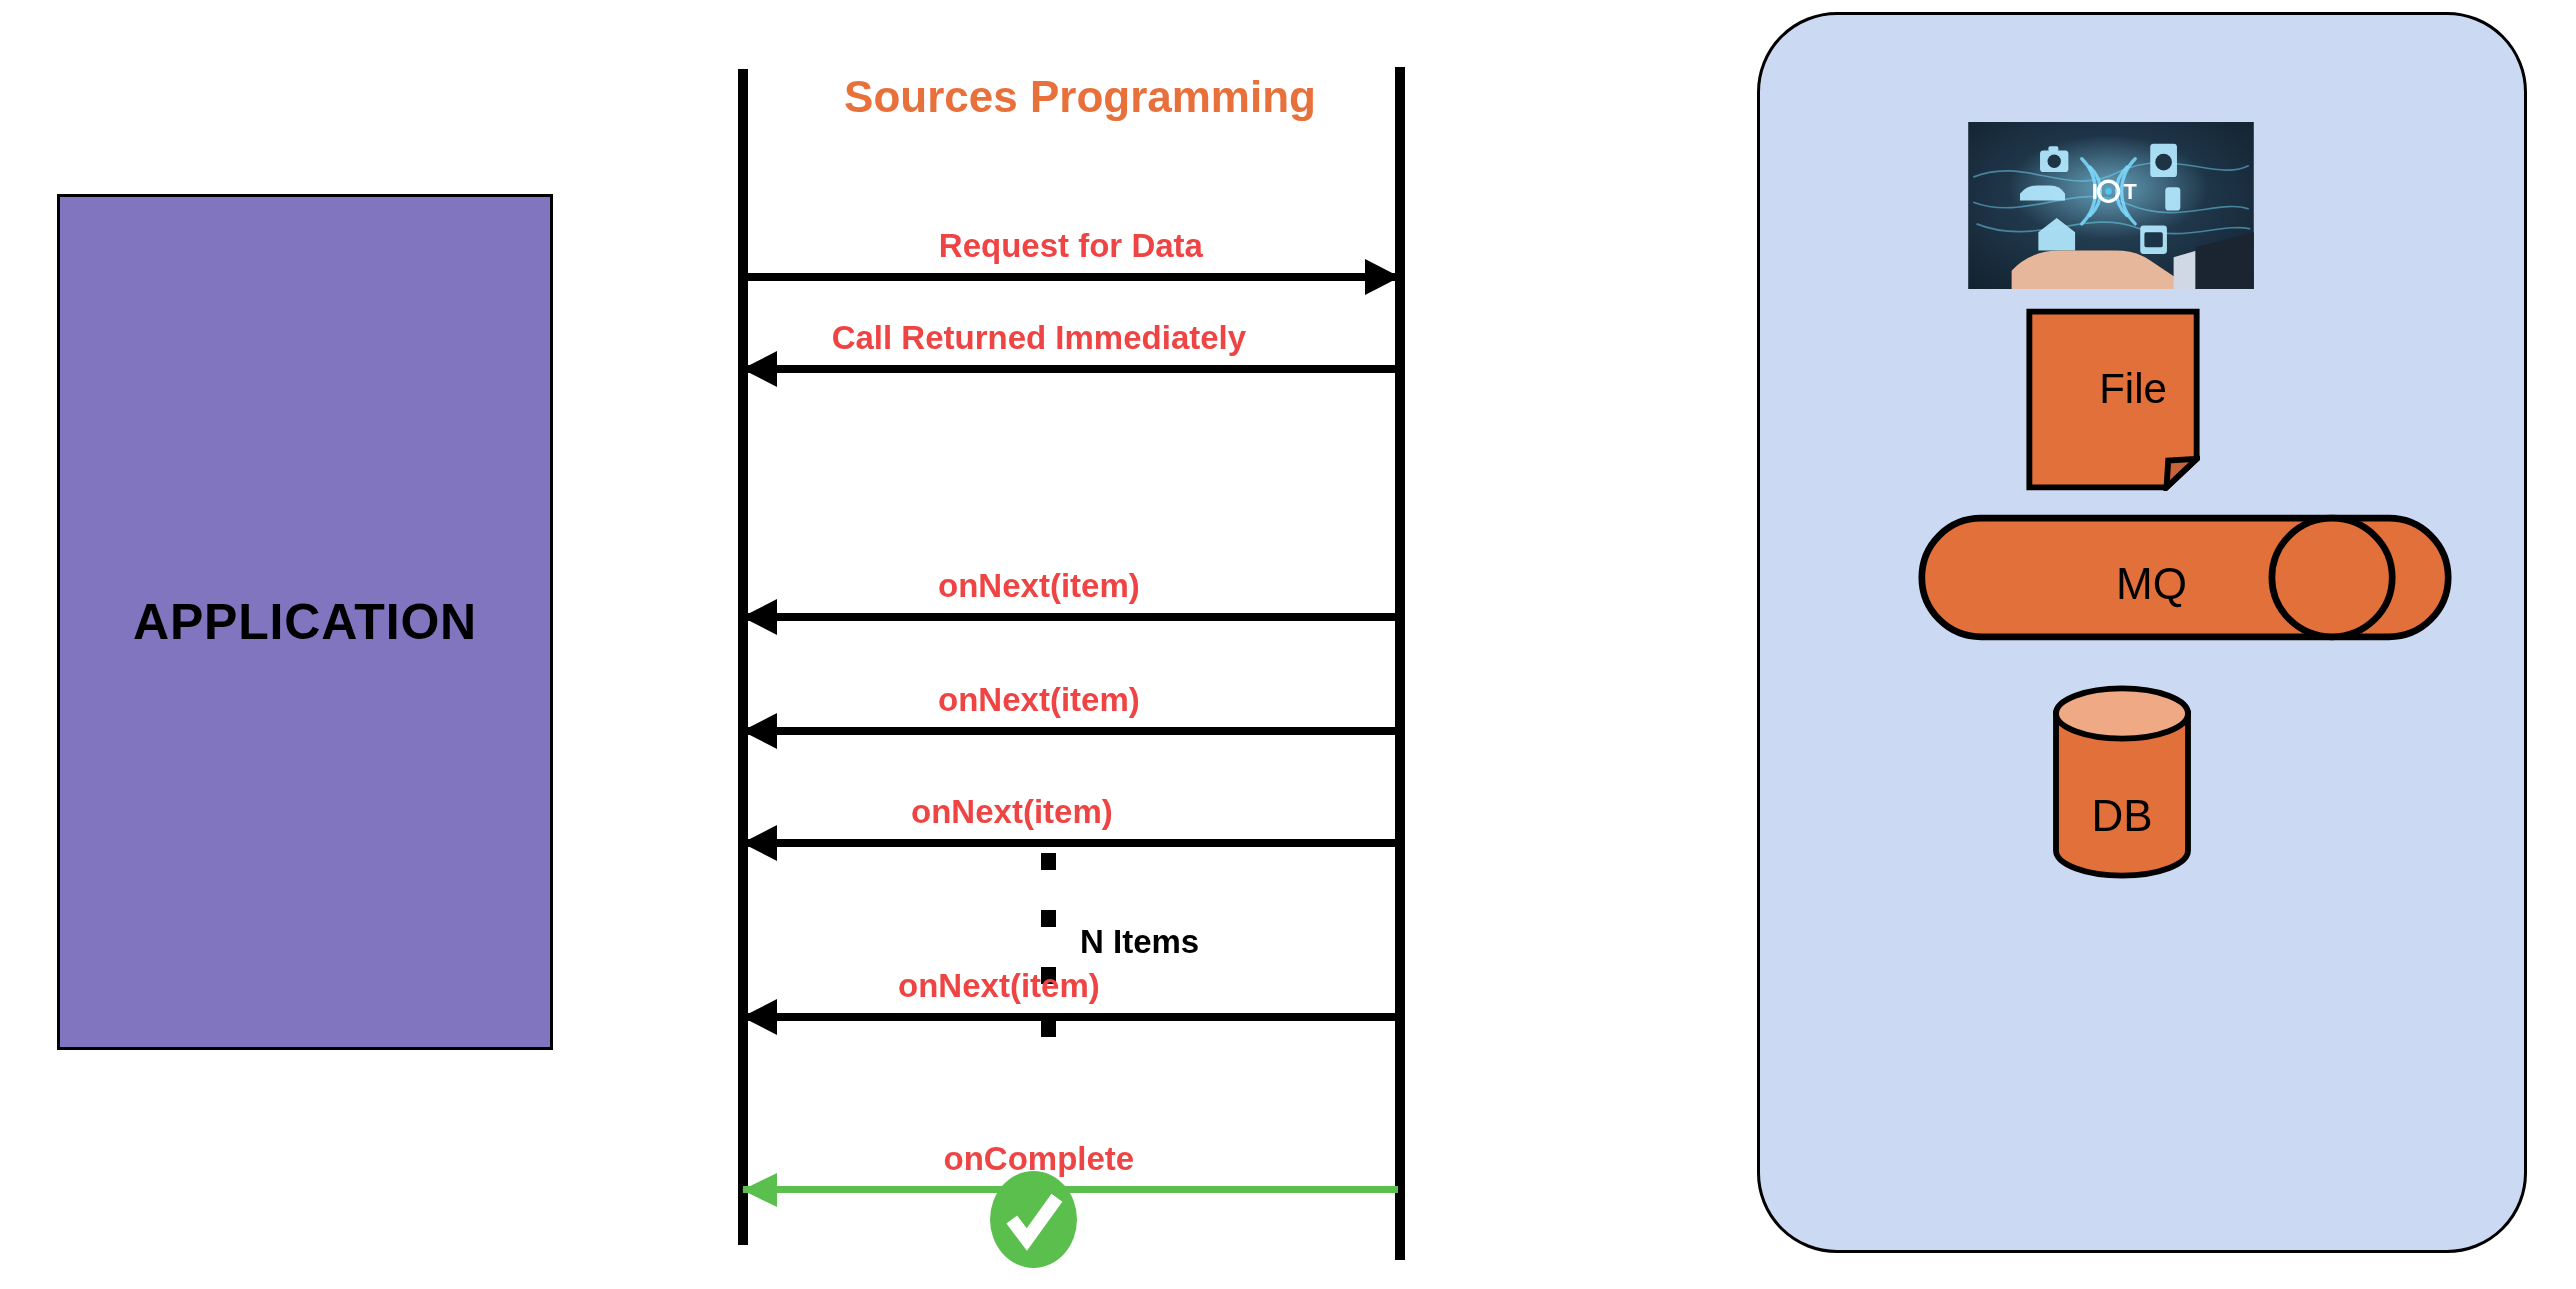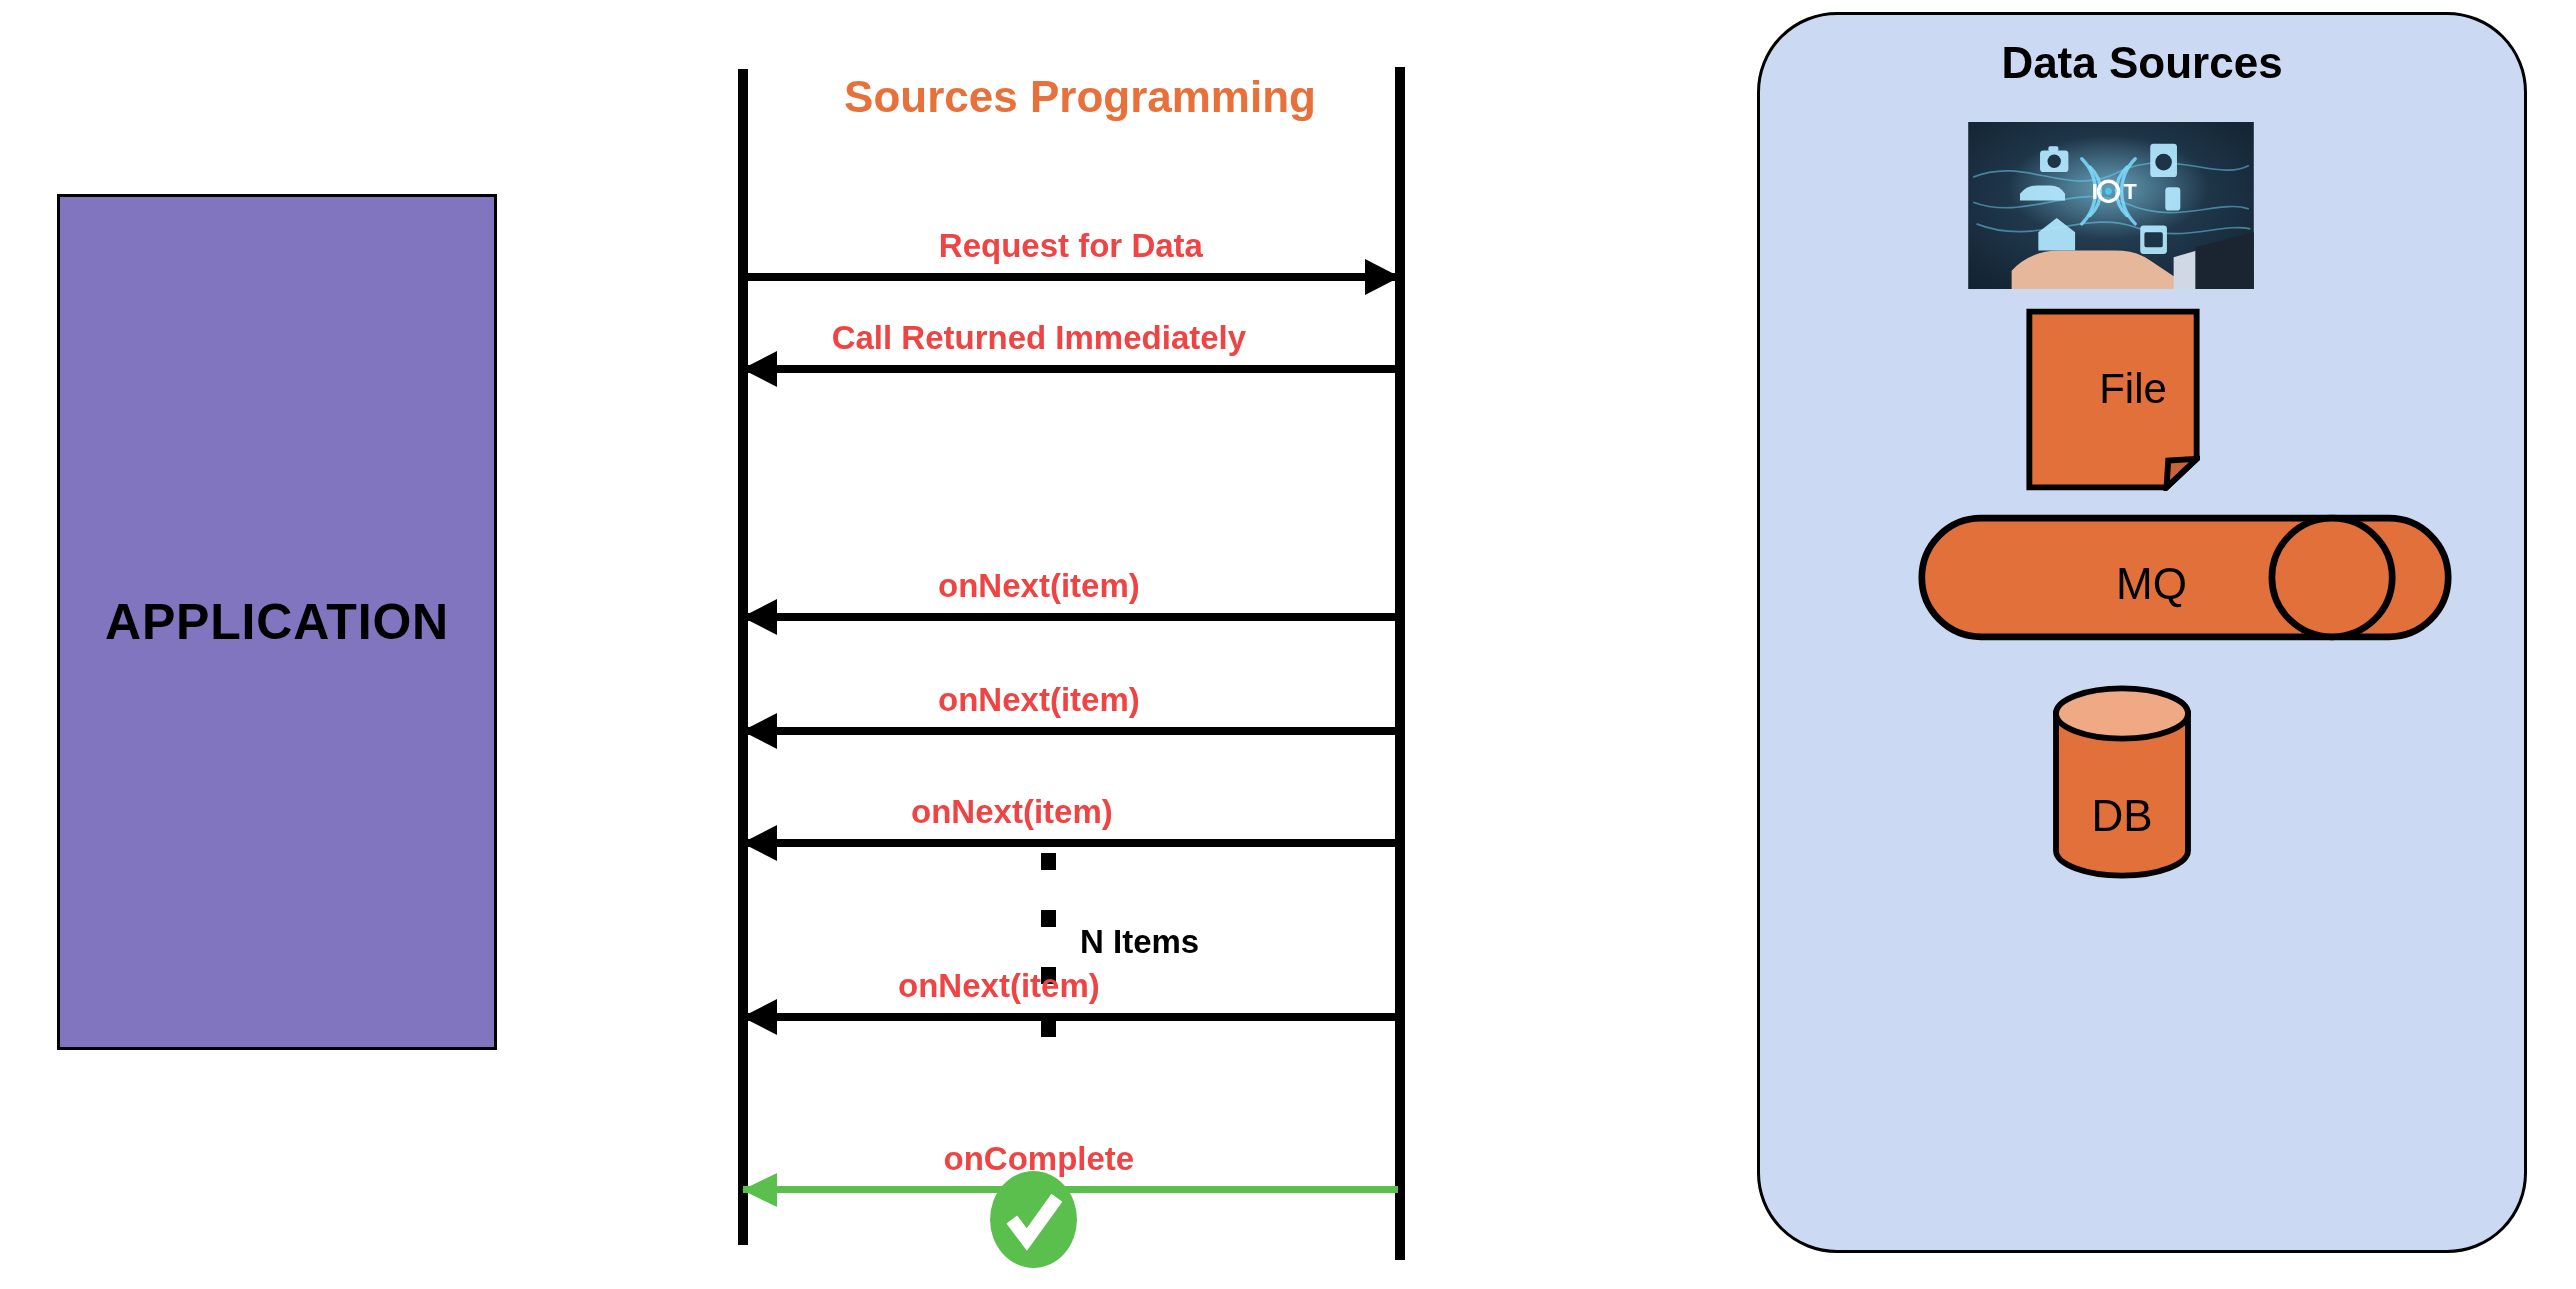--- a/index.html
+++ b/index.html
@@ -19,21 +19,21 @@
     left: 0; top: 0;
     width: 2576px;
     height: 1290px;
   }
 
   
   .app-box {
     position: absolute;
     left: 57px;
     top: 194px;
-    width: 440px;
+    width: 496px;
     height: 856px;
     background: #8175c0;
     border: 3.3px solid #000000;
     box-sizing: border-box;
     display: flex;
     align-items: center;
     justify-content: center;
   }
   .app-label {
     font-size: 50px;
@@ -323,21 +323,20 @@
       <svg viewBox="0 0 104 116" width="87" height="97" aria-hidden="true">
         <ellipse cx="52" cy="58" rx="52" ry="58" fill="#5BBF4E"></ellipse>
         <path d="M26 58 L44 82 L80 32" fill="none" stroke="#FFFFFF" stroke-width="16" stroke-linecap="butt" stroke-linejoin="miter"></path>
       </svg>
     </div>
 
   </div>
 
   <div class="ds-panel">
 
-    <div class="ds-title">Data Sources</div>
 
     <div class="iot-img">
       <svg viewBox="0 0 342 200" width="286" height="167" aria-hidden="true">
         <defs>
           <radialGradient id="iotbg" cx="48%" cy="45%" r="72%">
             <stop offset="0%" stop-color="#2d4a60"></stop>
             <stop offset="55%" stop-color="#1d3346"></stop>
             <stop offset="100%" stop-color="#12222f"></stop>
           </radialGradient>
           <radialGradient id="glow" cx="50%" cy="50%" r="50%">

